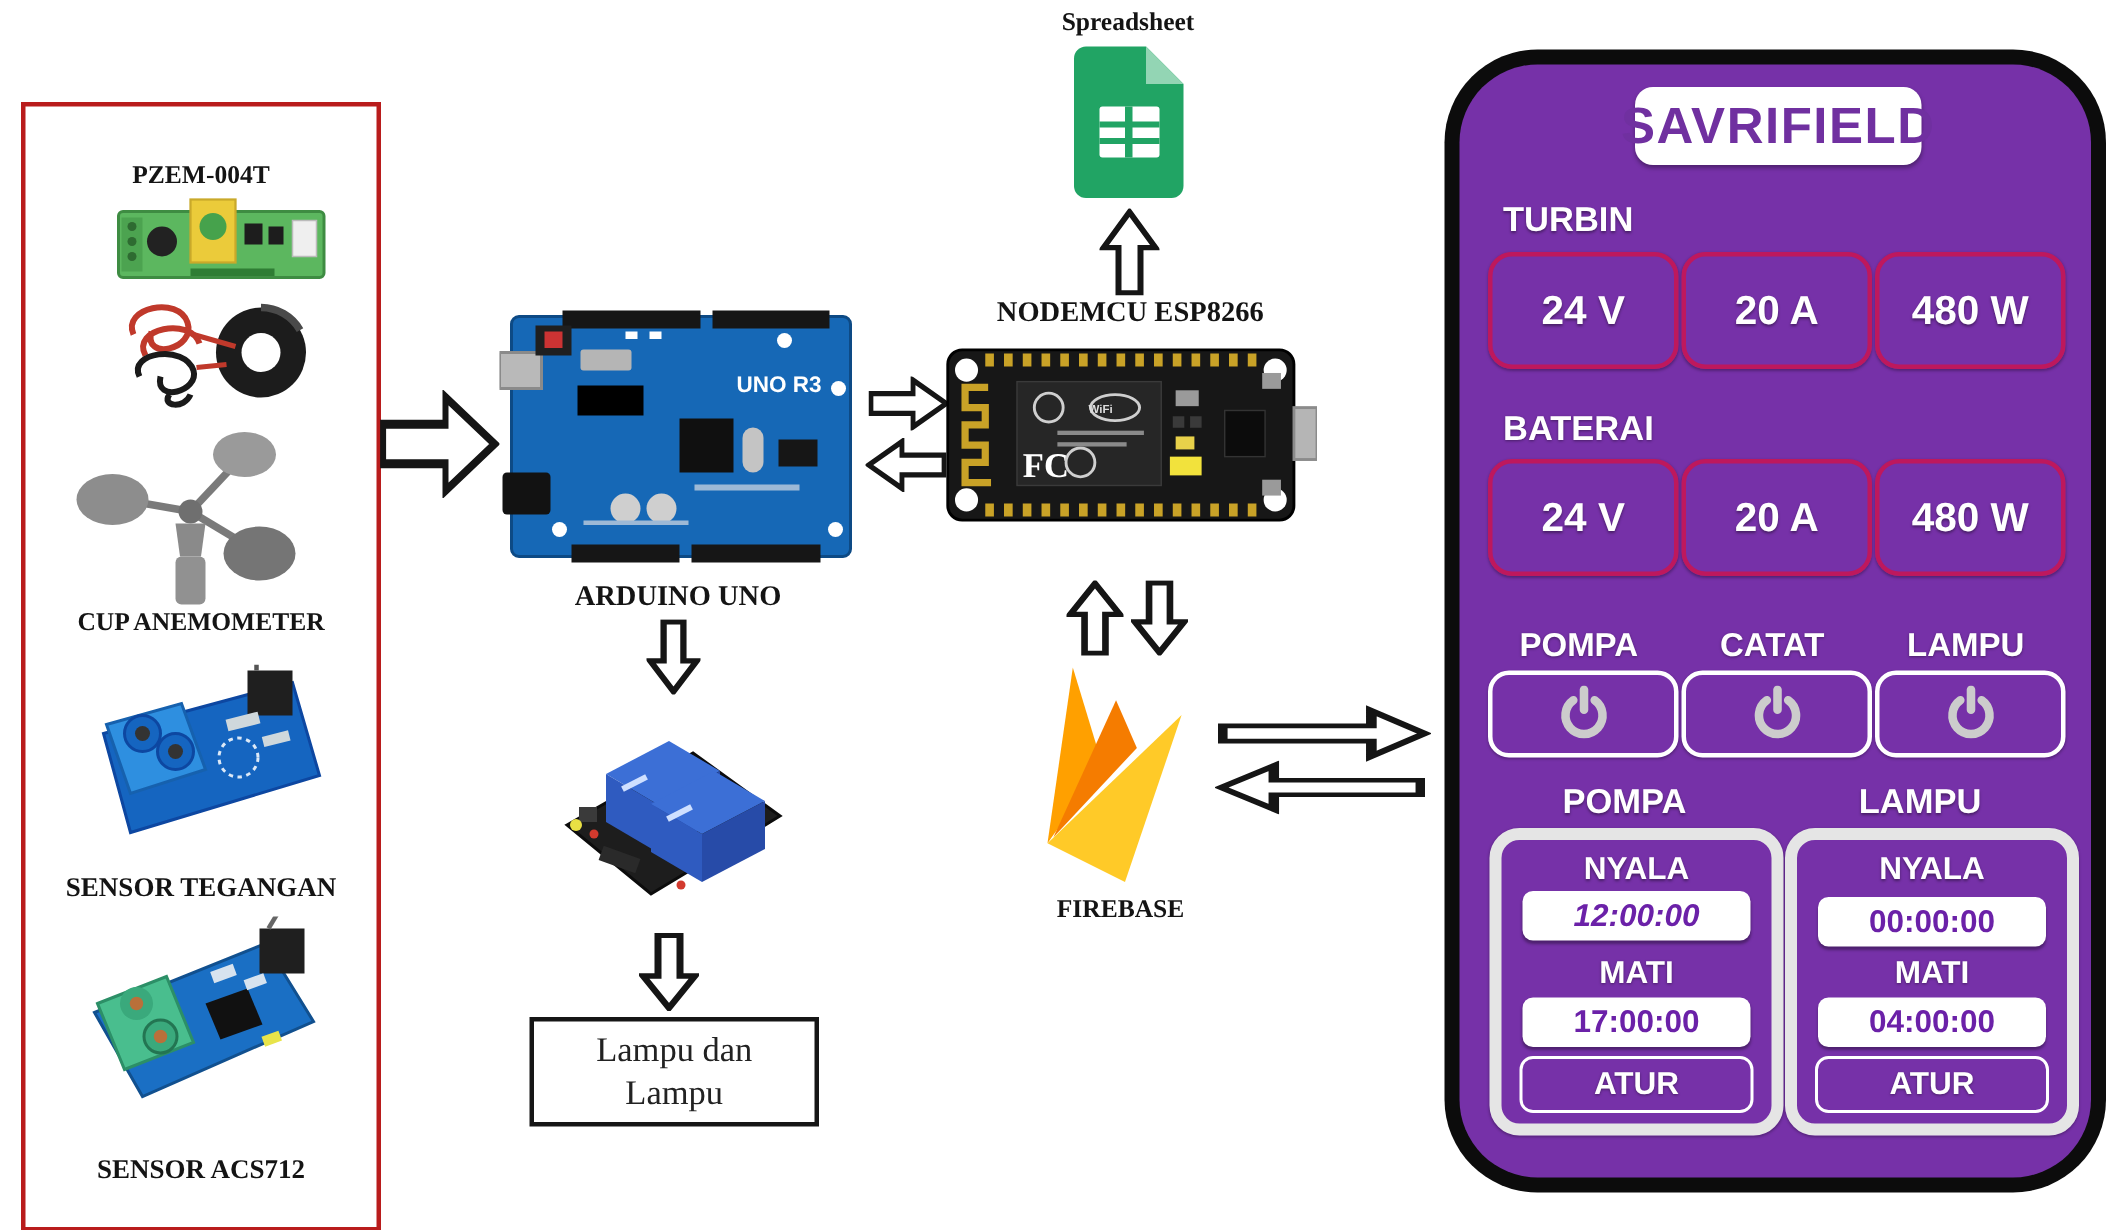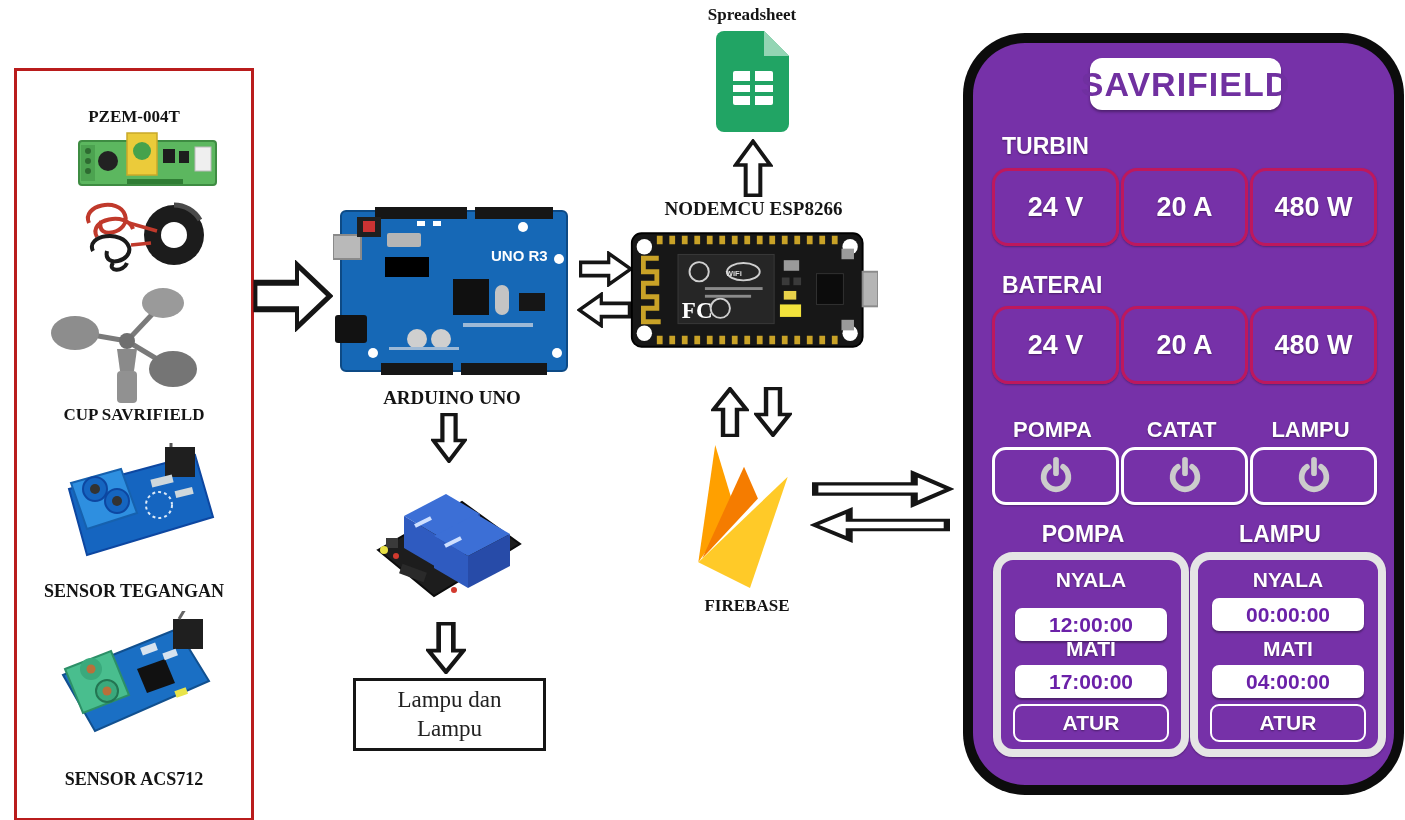--- a/index.html
+++ b/index.html
@@ -83,21 +83,21 @@
       <line x1="80" y1="62" x2="112" y2="28" stroke="#7a7a7a" stroke-width="5"></line>
       <line x1="80" y1="62" x2="120" y2="86" stroke="#7a7a7a" stroke-width="5"></line>
       <ellipse cx="28" cy="54" rx="24" ry="17" fill="#8d8d8d"></ellipse>
       <ellipse cx="116" cy="24" rx="21" ry="15" fill="#9a9a9a"></ellipse>
       <ellipse cx="126" cy="90" rx="24" ry="18" fill="#757575"></ellipse>
       <circle cx="80" cy="62" r="8" fill="#6f6f6f"></circle>
       <path d="M70 70 L90 70 L87 92 L73 92 Z" fill="#8a8a8a"></path>
       <rect x="70" y="92" width="20" height="32" rx="4" fill="#919191"></rect>
     </svg>
 
-    <div class="abs serif-label" style="left:0;right:0;top:334px;font-size:17px;">CUP SAVRIFIELD</div>
+    <div class="abs serif-label" style="left:0;right:0;top:334px;font-size:17px;">CUP ANEMOMETER</div>
 
     <svg class="abs" style="left:30px;top:372px;" width="170" height="132" viewBox="0 0 170 132">
       <polygon points="22,46 148,12 166,74 40,112" fill="#1565C0" stroke="#0D47A1" stroke-width="2"></polygon>
       <rect x="118" y="4" width="30" height="30" fill="#1f1f1f"></rect>
       <line x1="124" y1="4" x2="124" y2="-0" stroke="#555" stroke-width="3"></line>
       <polygon points="24,40 74,26 90,70 40,86" fill="#2E8FE0" stroke="#1661AE" stroke-width="2"></polygon>
       <circle cx="48" cy="46" r="12" fill="#1565C0" stroke="#0D47A1" stroke-width="2"></circle>
       <circle cx="70" cy="58" r="12" fill="#1565C0" stroke="#0D47A1" stroke-width="2"></circle>
       <circle cx="48" cy="46" r="5" fill="#333"></circle>
         <circle cx="70" cy="58" r="5" fill="#333"></circle>
@@ -301,21 +301,21 @@
         <path d="M12.5 10.4 A13 13 0 1 0 27.5 10.4" stroke="#CCCCCC" stroke-width="6" fill="none" stroke-linecap="round"></path>
         <line x1="20" y1="3" x2="20" y2="17" stroke="#CCCCCC" stroke-width="6" stroke-linecap="round"></line>
       </svg>
     </div>
 
     <div class="timer-head" style="left:30px;top:488px;">POMPA</div>
     <div class="timer-head" style="left:227px;top:488px;">LAMPU</div>
 
     <div class="timer-card" style="left:30px;">
       <div class="timer-lbl" style="top:8px;">NYALA</div>
-      <div class="time-pill" style="top:48px;">12:00:00</div>
+      <div class="time-pill" style="top:34px;font-style:italic;">12:00:00</div>
       <div class="timer-lbl" style="top:77px;">MATI</div>
       <div class="time-pill" style="top:105px;">17:00:00</div>
       <div class="atur-btn">ATUR</div>
     </div>
 
     <div class="timer-card" style="left:227px;">
       <div class="timer-lbl" style="top:8px;">NYALA</div>
       <div class="time-pill" style="top:38px;">00:00:00</div>
       <div class="timer-lbl" style="top:77px;">MATI</div>
       <div class="time-pill" style="top:105px;">04:00:00</div>

